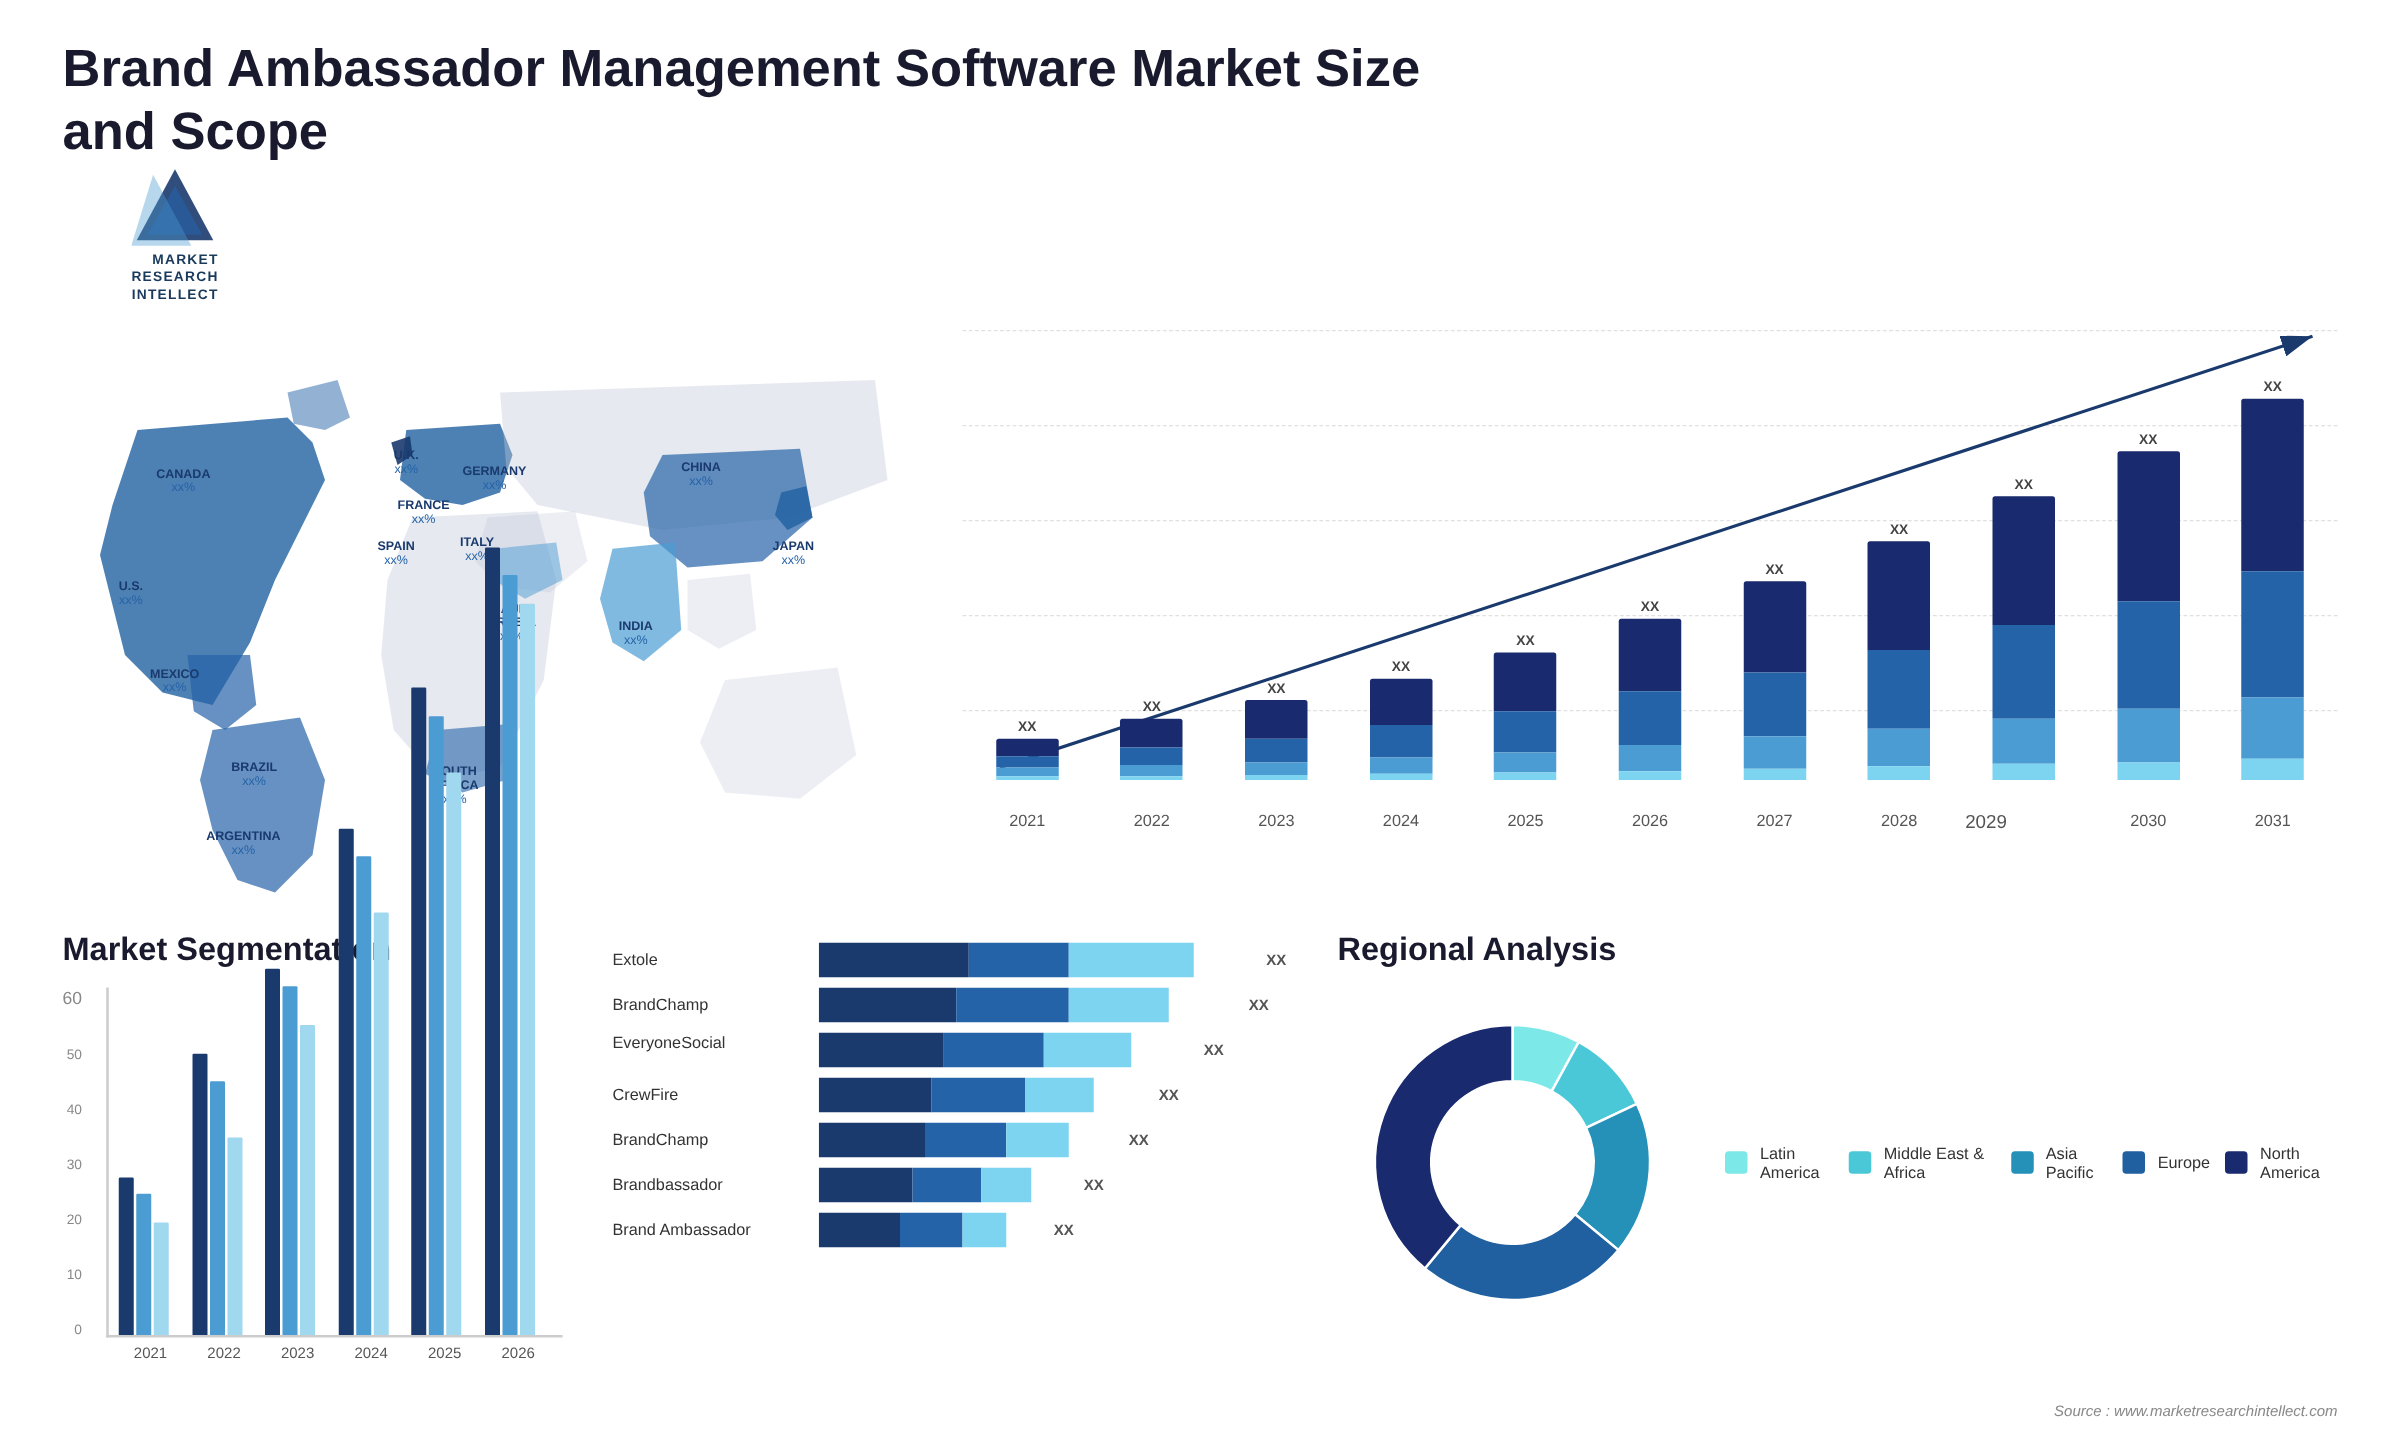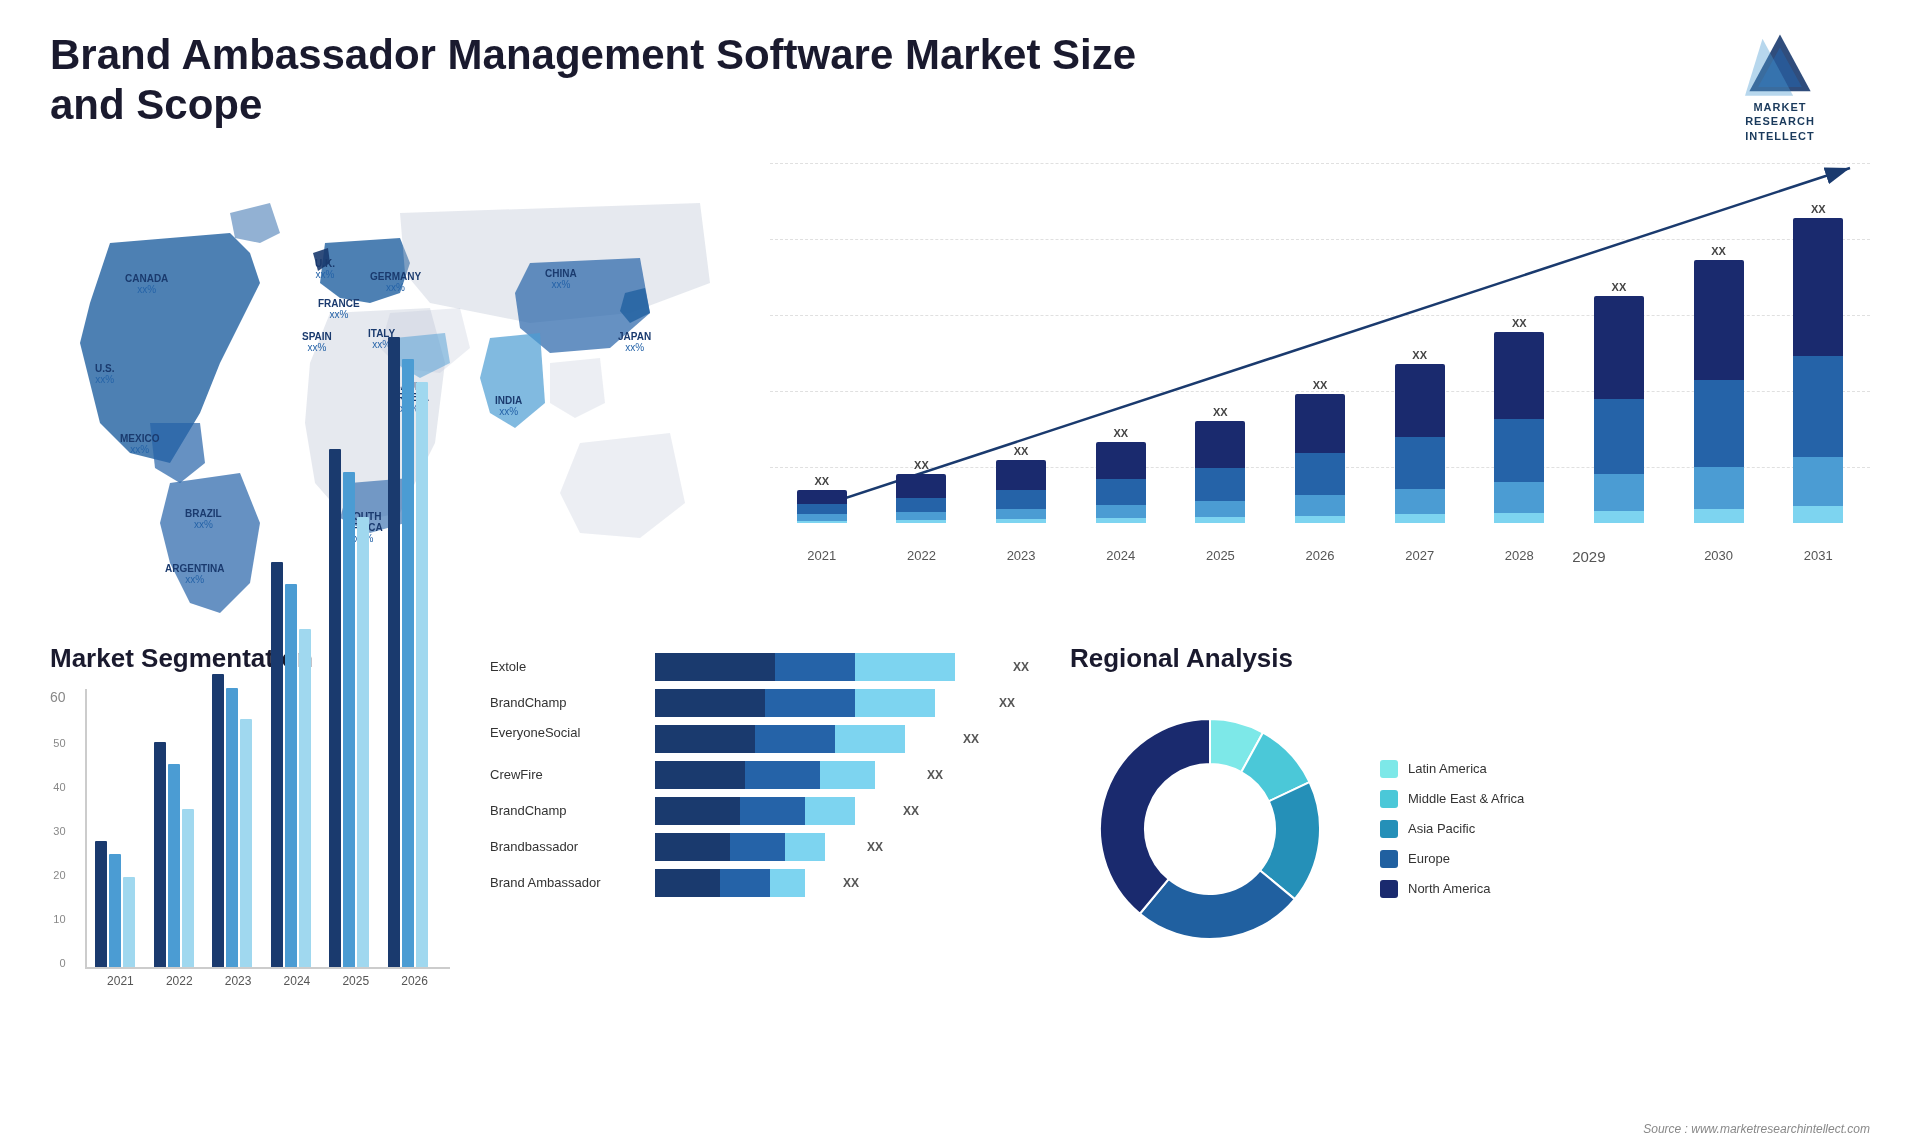--- a/index.html
+++ b/index.html
@@ -14,40 +14,41 @@
       width: 1920px;
       height: 1146px;
       padding: 30px 50px;
       position: relative;
     }
     .header {
       display: flex;
       justify-content: space-between;
       align-items: flex-start;
       margin-bottom: 20px;
+      flex-direction: column;
     }
     .title {
       font-size: 42px;
       font-weight: 700;
       color: #1a1a2e;
       max-width: 1100px;
       line-height: 1.2;
     }
     .logo {
       display: flex;
       flex-direction: column;
       align-items: center;
       width: 180px;
     }
     .logo-icon {
       width: 70px;
       height: 70px;
     }
     .logo-text {
-      text-align: center;
+      text-align: right;
       font-size: 11px;
       font-weight: 700;
       color: #1a3a5c;
       letter-spacing: 1px;
       line-height: 1.3;
     }
     .content-area {
       display: flex;
       height: 460px;
       margin-bottom: 20px;
@@ -117,21 +118,21 @@
       margin-top: 10px;
     }
     .donut-container {
       position: relative;
       width: 280px;
       height: 280px;
       flex-shrink: 0;
     }
     .regional-legend {
       display: flex;
-      flex-direction: column;
+      flex-direction: row;
       gap: 12px;
     }
     .source-text {
       position: absolute;
       bottom: 10px;
       right: 50px;
       font-size: 12px;
       color: #888;
       font-style: italic;
     }

